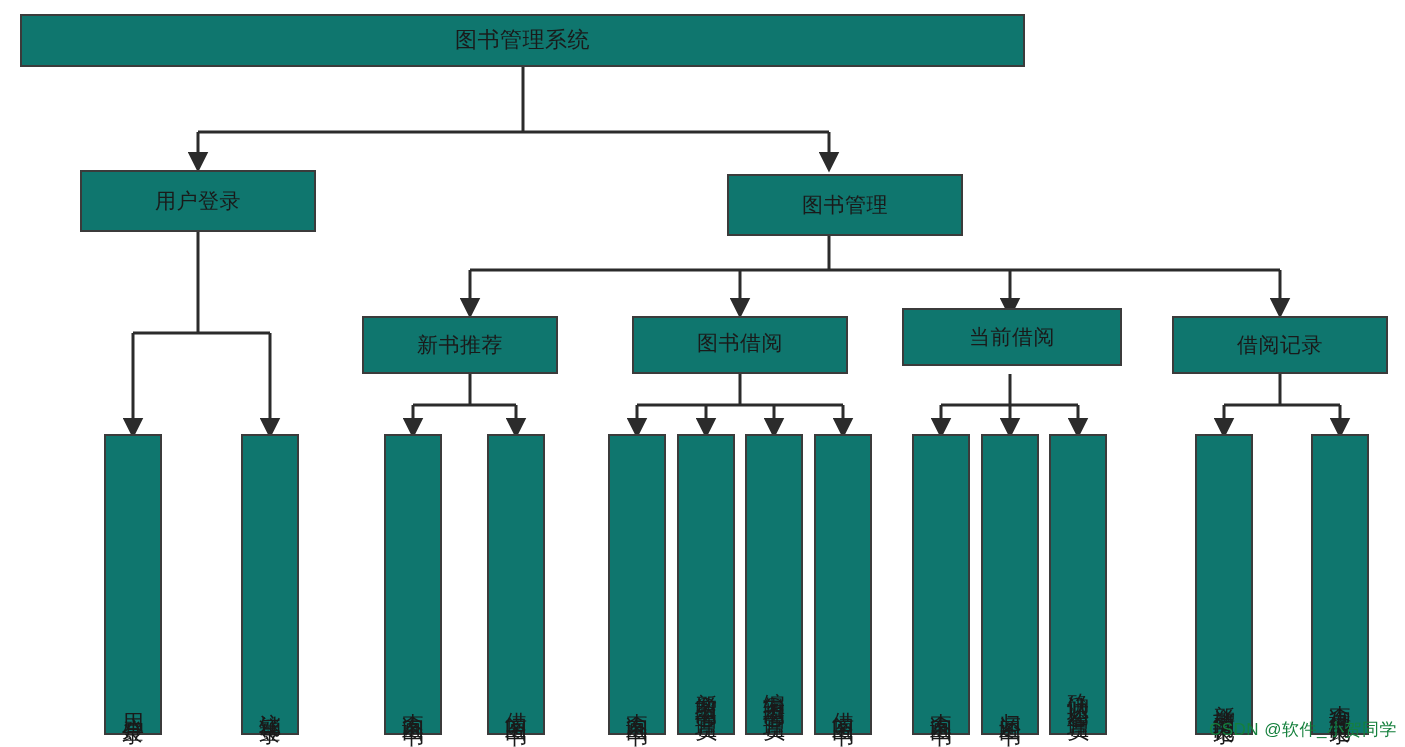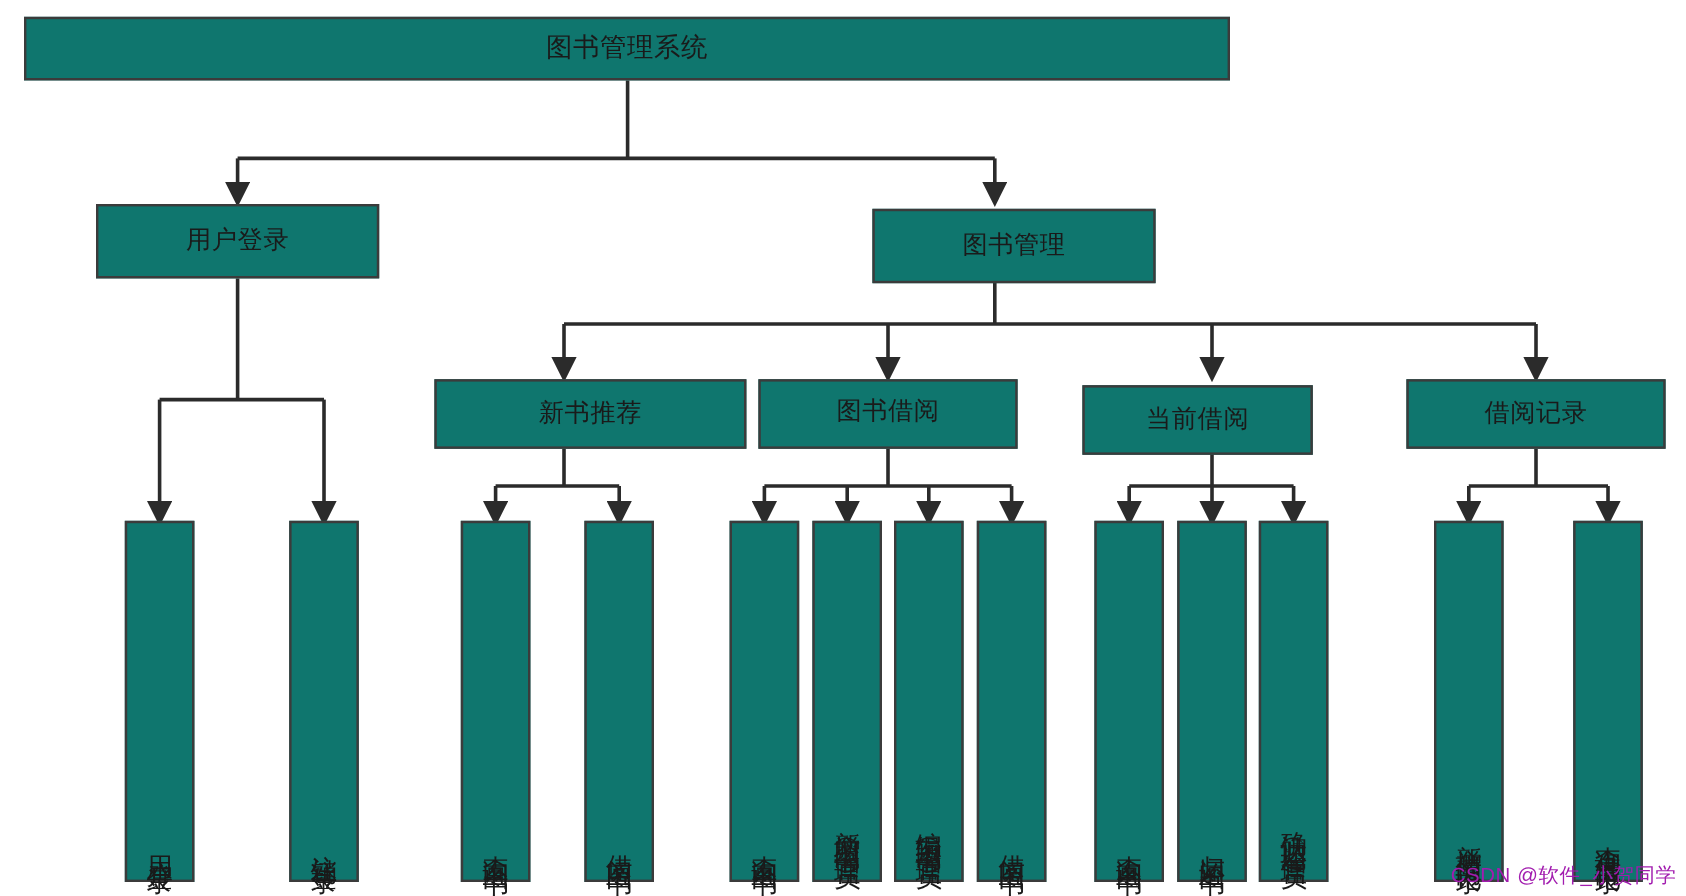--- a/index.html
+++ b/index.html
@@ -62,21 +62,21 @@
     font-size: 22px;
     line-height: 1.0;
     letter-spacing: 4px;
     white-space: nowrap;
   }
   .watermark {
     position: absolute;
     right: 8px;
     bottom: 6px;
     font-size: 17px;
-    color: #a21caf;
+    color: #15803d;
     letter-spacing: 0.5px;
     white-space: nowrap;
     z-index: 3;
   }
 </style>
 </head>
 <body>
 
 <div id="canvas">
 
@@ -134,27 +134,27 @@
     <span class="lbl">图书管理系统</span>
   </div>
 
   <div class="node horiz" style="left:80px; top:170px; width:236px; height:62px;">
     <span class="lbl">用户登录</span>
   </div>
   <div class="node horiz" style="left:711px; top:174px; width:236px; height:62px;margin-left:16px;">
     <span class="lbl">图书管理</span>
   </div>
 
-  <div class="node horiz" style="left:362px; top:316px; width:260px; height:58px;">
+  <div class="node horiz" style="left:362px; top:316px; width:196px; height:58px;">
     <span class="lbl">新书推荐</span>
   </div>
   <div class="node horiz" style="left:632px; top:316px; width:216px; height:58px;font-family:Liberation Mono, monospace;">
     <span class="lbl">图书借阅</span>
   </div>
-  <div class="node horiz" style="left:902px; top:321px; width:192px; height:58px;">
+  <div class="node horiz" style="left:902px; top:308px; width:220px; height:58px;">
     <span class="lbl">当前借阅</span>
   </div>
   <div class="node horiz" style="left:1172px; top:316px; width:216px; height:58px;">
     <span class="lbl">借阅记录</span>
   </div>
 
   <div class="node vert" style="left:104px; top:434px; width:58px; height:301px;">
     <span class="lbl">用户登录</span>
   </div>
   <div class="node vert" style="left:241px; top:434px; width:58px; height:301px;">

